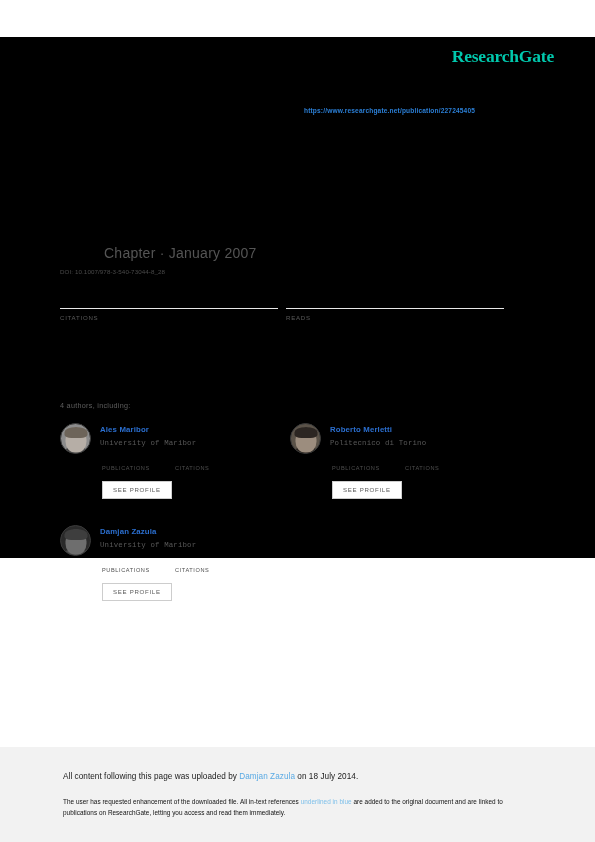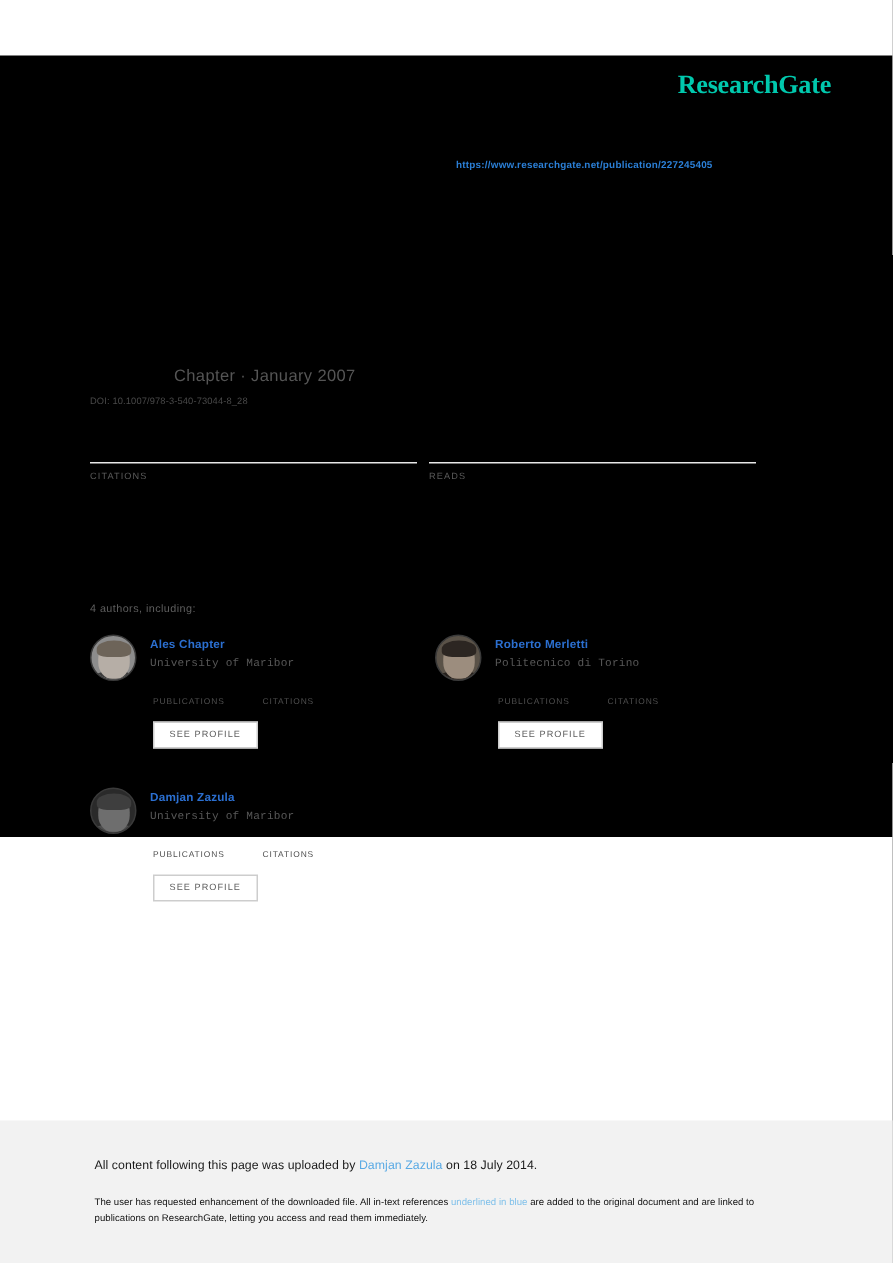--- a/index.html
+++ b/index.html
@@ -54,24 +54,24 @@
     white-space: nowrap;
   }
 
   .meta-block {
     position: absolute;
     left: 60px;
     top: 208px;
     width: 460px;
   }
   .chapter-line {
-    font-size: 11px;
+    font-size: 14px;
     color: #555555;
     letter-spacing: 0.25px;
-    margin: 0 0 7px 16px;
+    margin: 0 0 7px 4px;
     padding-left: 40px;
   }
   .doi-line {
     font-size: 6.2px;
     color: #4a4a4a;
     letter-spacing: 0.1px;
     margin: 0;
   }
 
   
@@ -293,21 +293,21 @@
     <div class="author-row">
 
       <div class="author-cell">
         <div class="author-head">
           <div class="avatar light">
             <div class="shoulders"></div>
               <div class="face"></div>
               <div class="hair"></div>
           </div>
           <div class="author-text">
-            <div class="author-name">Ales Chapter</div>
+            <div class="author-name">Ales Maribor</div>
             <div class="author-affil">University of Maribor</div>
           </div>
         </div>
         <div class="author-stats">
           <div class="astat">
             <div class="num"></div>
             <div class="lbl">PUBLICATIONS</div>
           </div>
           <div class="astat">
             <div class="num"></div>

